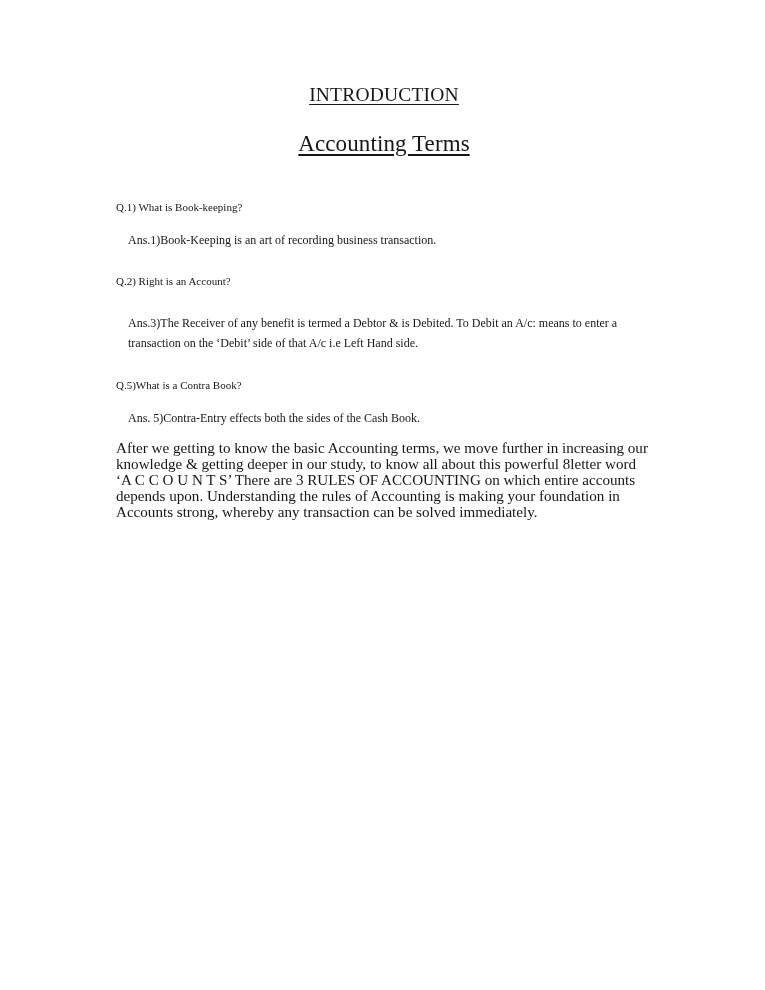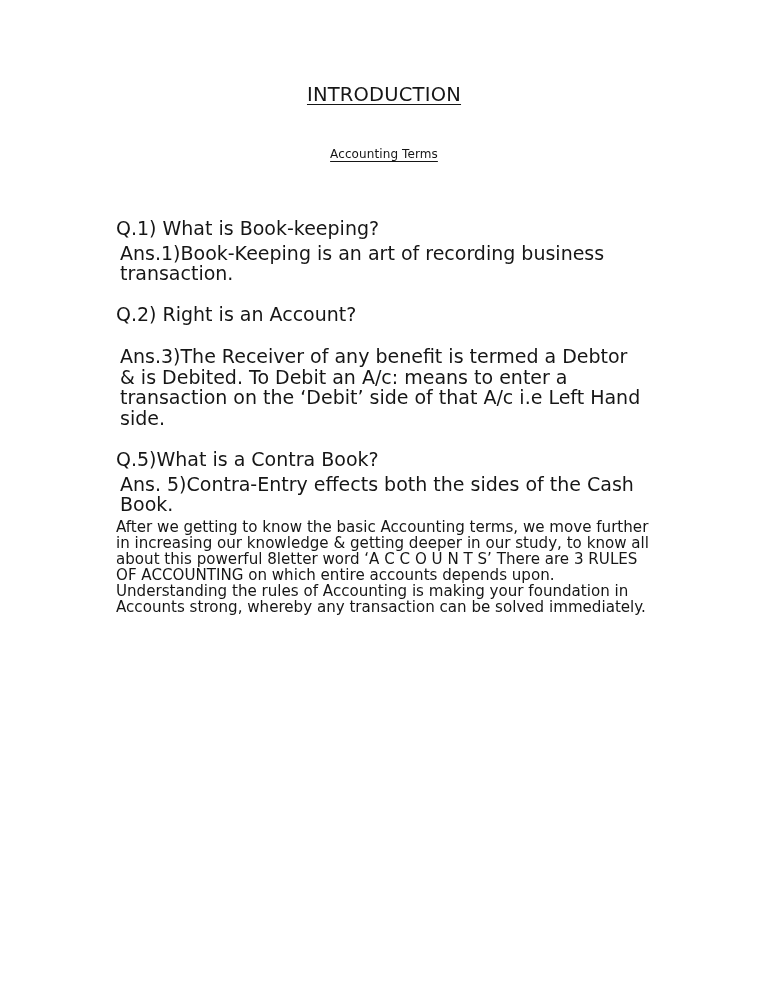--- a/index.html
+++ b/index.html
@@ -13,20 +13,21 @@
     color: #161616;
     -webkit-font-smoothing: antialiased;
   }
   .page {
     position: relative;
     width: 765px;
     height: 990px;
     background: #ffffff;
     overflow: hidden;
     box-sizing: border-box;
+    font-family: Liberation Serif, serif;
   }
   .content {
     position: absolute;
     left: 116px;
     top: 0;
     width: 536px;
   }
   .doc-title {
     text-align: center;
     font-size: 19.5px;
@@ -36,49 +37,49 @@
     padding-top: 85px;
     letter-spacing: 0.2px;
   }
   .doc-title .u,
   .doc-subtitle .u {
     text-decoration: underline;
     text-underline-offset: 3px;
   }
   .doc-subtitle {
     text-align: center;
-    font-size: 12px;
+    font-size: 23px;
     line-height: 1.0;
     font-weight: normal;
-    margin: 16px;
+    margin: 0;
     padding-top: 27px;
     letter-spacing: 0.1px;
   }
   .qa-list {
     margin: 0;
     padding: 0;
     list-style: none;
     padding-top: 42px;
   }
   .qa-block {
     margin: 0 0 21px 0;
   }
   .qa-block:last-child {
     margin-bottom: 0;
   }
   .question {
-    font-size: 19px;
+    font-size: 11px;
     line-height: 21px;
     margin: 0;
     white-space: pre-wrap;
   }
   .answer {
-    font-size: 19px;
+    font-size: 12px;
     line-height: 20.4px;
-    margin: 4px;
+    margin: 12px;
     white-space: pre-wrap;
   }
   .answer-extra {
     font-size: 15.1px;
     line-height: 16px;
     margin: 0;
     white-space: pre-wrap;
   }
 </style>
 </head>

